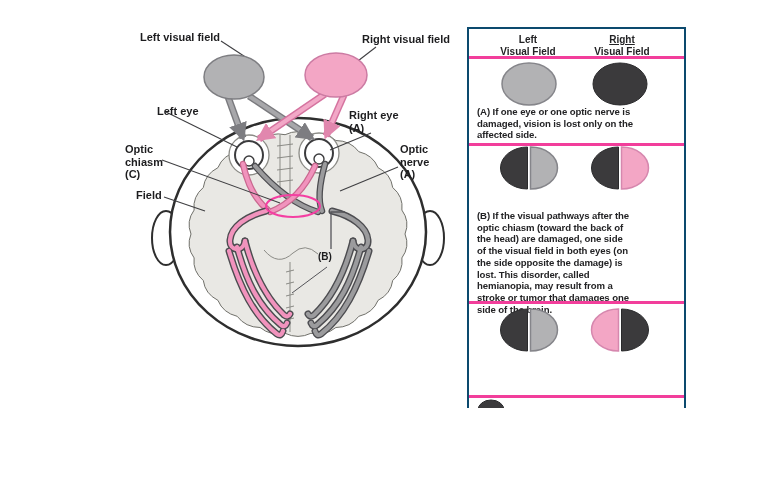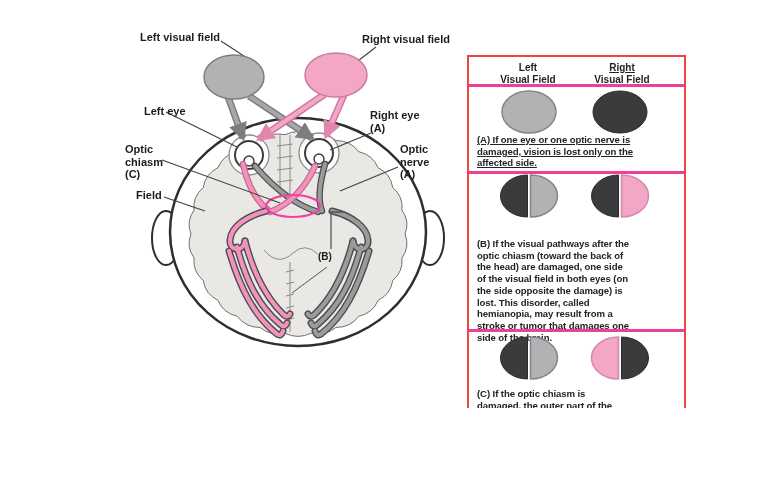--- a/index.html
+++ b/index.html
@@ -8,21 +8,21 @@
   svg{display:block;}
   .diagram-svg{position:absolute;left:0;top:0;width:768px;height:480px;}
 
   
   .dlabel{position:absolute;font:700 11px/12.5px "Liberation Sans",sans-serif;
           color:#1d1d1f;white-space:pre-line;}
   .dlabel.small{font-size:10px;}
 
   
   .panel{position:absolute;left:467px;top:27px;width:215px;height:397px;
-         background:#ffffff;border:2px solid #ef4444;margin-top:28px;}
+         background:#ffffff;border:2px solid #0c4a6e;}
   .phead{position:absolute;font:700 10px/11.5px "Liberation Sans",sans-serif;
          color:#232325;text-align:center;white-space:pre-line;width:90px;}
   .pdiv{position:absolute;left:0;right:0;height:3px;background:#f23e9b;}
   .ptext{position:absolute;font:700 9.6px/11.7px "Liberation Sans",sans-serif;
          color:#232325;white-space:pre-line;width:202px;letter-spacing:-0.1px;}
   .fsvg{position:absolute;width:62px;height:48px;}
   .lsvg{position:absolute;width:30px;height:24px;}
   .e-gray{fill:#b2b2b4;stroke:#85858a;stroke-width:1.5;}
   .e-dark{fill:#3b3a3c;stroke:#2a2a2c;stroke-width:1;}
   .e-pink{fill:#f3a6c5;stroke:#d687ae;stroke-width:1.5;}
@@ -157,22 +157,22 @@
       <line x1="398" y1="167" x2="340" y2="191"></line>
       <line x1="164" y1="197" x2="205" y2="211"></line>
     </g>
 
     <ellipse cx="234" cy="77" rx="30" ry="22" fill="#b2b2b4" stroke="#7e7e82" stroke-width="1.5"></ellipse>
     <ellipse cx="336" cy="75" rx="31" ry="22" fill="#f3a6c5" stroke="#cc7ba3" stroke-width="1.5"></ellipse>
   </svg>
 
   <div class="dlabel" style="left:140px;top:31px;">Left visual field</div>
   <div class="dlabel" style="left:362px;top:33px;">Right visual field</div>
-  <div class="dlabel" style="left:124px;top:105px;padding-left:20px;">Left eye</div>
-  <div class="dlabel" style="left:370px;top:109px;">Right eye
+  <div class="dlabel" style="left:137px;top:105px;padding-left:20px;">Left eye</div>
+  <div class="dlabel" style="left:349px;top:109px;">Right eye
 (A)</div>
   <div class="dlabel" style="left:125px;top:143px;">Optic
 chiasm
 (C)</div>
   <div class="dlabel" style="left:400px;top:143px;">Optic
 nerve
 (A)</div>
   <div class="dlabel" style="left:136px;top:189px;">Field</div>
   <div class="dlabel small" style="left:318px;top:251px;">(B)</div>
 
@@ -184,21 +184,21 @@
 Visual Field</div>
 
     <div class="pdiv" style="top:27px;"></div>
 
     <svg class="fsvg" style="left:29px;top:31px;" viewBox="0 0 62 48">
       <ellipse class="e-gray" cx="31" cy="24" rx="27" ry="21"></ellipse>
     </svg>
     <svg class="fsvg" style="left:120px;top:31px;" viewBox="0 0 62 48">
       <ellipse class="e-dark" cx="31" cy="24" rx="27" ry="21"></ellipse>
     </svg>
-    <div class="ptext" style="left:8px;top:77px;text-decoration:underline;">(A) If one eye or one optic nerve is
+    <div class="ptext" style="left:8px;top:77px;">(A) If one eye or one optic nerve is
 damaged, vision is lost only on the
 affected side.</div>
 
     <div class="pdiv" style="top:114px;"></div>
 
     <svg class="fsvg" style="left:29px;top:115px;" viewBox="0 0 62 48">
       <path class="e-dark" d="M29.5,3 A27,21 0 0 0 29.5,45 Z"></path>
       <path class="e-gray" d="M32.5,3 A27,21 0 0 1 32.5,45 Z"></path>
     </svg>
     <svg class="fsvg" style="left:120px;top:115px;" viewBox="0 0 62 48">
@@ -218,23 +218,20 @@
     <div class="pdiv" style="top:272px;"></div>
 
     <svg class="fsvg" style="left:29px;top:277px;" viewBox="0 0 62 48">
       <path class="e-dark" d="M29.5,3 A27,21 0 0 0 29.5,45 Z"></path>
       <path class="e-gray" d="M32.5,3 A27,21 0 0 1 32.5,45 Z"></path>
     </svg>
     <svg class="fsvg" style="left:120px;top:277px;" viewBox="0 0 62 48">
       <path class="e-pink" d="M29.5,3 A27,21 0 0 0 29.5,45 Z"></path>
       <path class="e-dark" d="M32.5,3 A27,21 0 0 1 32.5,45 Z"></path>
     </svg>
-    <div class="ptext" style="left:8px;top:331px;">(C) If the optic chiasm is
-damaged, the outer part of the
-visual field in both eyes is lost.</div>
 
     <div class="pdiv" style="top:366px;"></div>
 
     <svg class="lsvg" style="left:7px;top:369px;" viewBox="0 0 30 24">
       <ellipse class="e-dark" cx="15" cy="12" rx="13" ry="10"></ellipse>
     </svg>
   </div>
 
   <div class="logo"><span>L</span><span class="u"><span>U</span><span class="eye"></span></span><span>SANTE</span></div>
 

